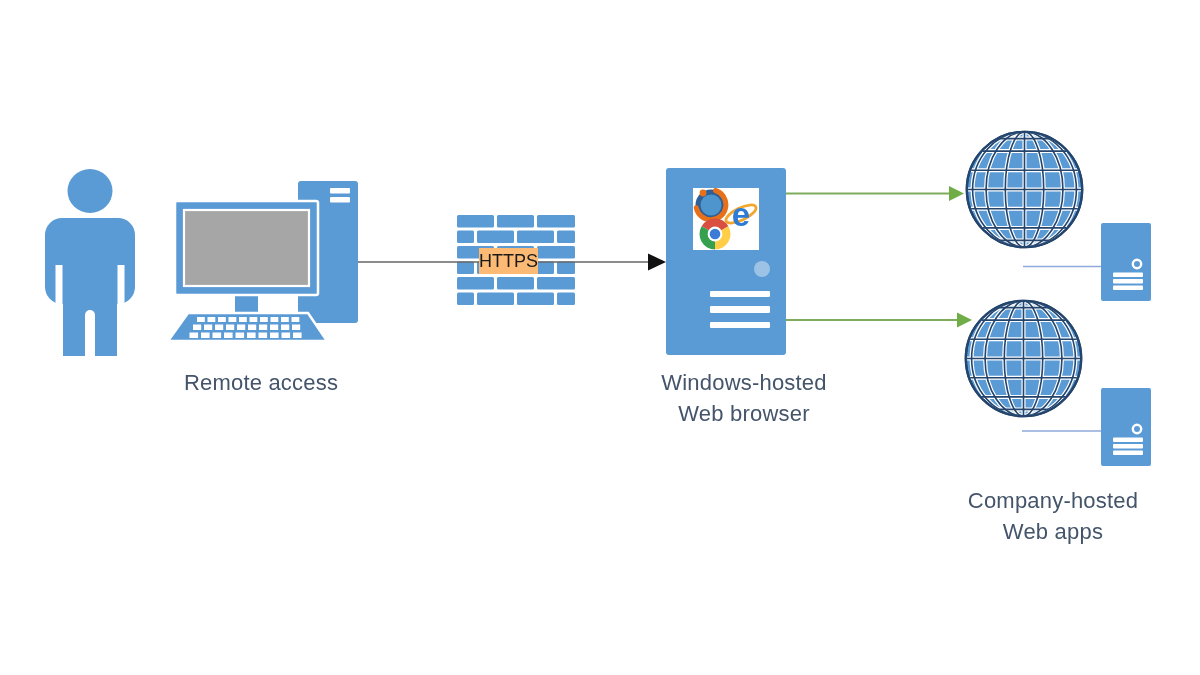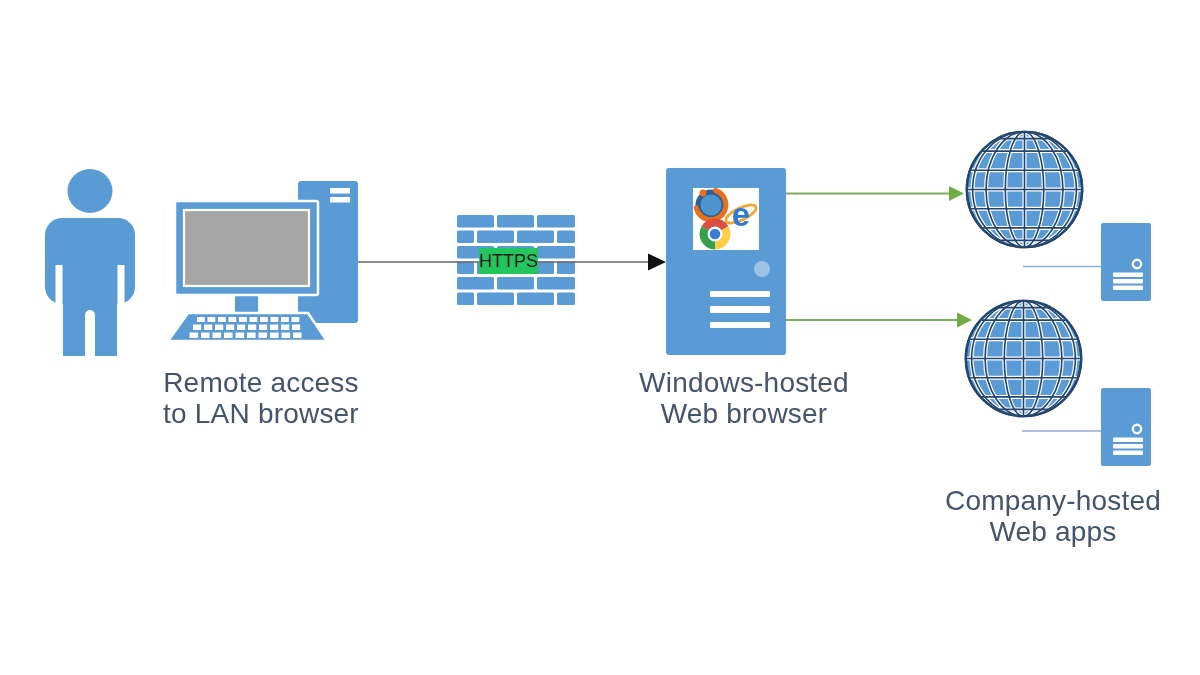--- a/index.html
+++ b/index.html
@@ -1,21 +1,21 @@
 <!DOCTYPE html>
 <html><head>
 <meta charset="utf-8">
 <style>
   html,body{margin:0;padding:0;background:#fff;}
   #stage{position:relative;width:1200px;height:675px;background:#fff;overflow:hidden;
          font-family:"Liberation Sans", sans-serif;}
   .abs{position:absolute;}
-  .node-label{position:absolute;width:300px;text-align:center;font-size:28px;line-height:31px;
+  .node-label{position:absolute;width:300px;text-align:center;font-size:22px;line-height:31px;
               color:#44546A;letter-spacing:.2px;}
-  #https-label{position:absolute;left:479px;top:248px;width:59px;height:26px;background:#22c55e;
+  #https-label{position:absolute;left:479px;top:248px;width:59px;height:26px;background:#fdba74;
                display:flex;align-items:center;justify-content:center;font-size:18px;color:#1a1a1a;
                z-index:7;}
   #main-server{position:absolute;left:666px;top:168px;width:120px;height:187px;background:#5B9BD5;
                border-radius:3px;z-index:2;}
   #logo-box{position:absolute;left:27px;top:20px;width:66px;height:62px;background:#fff;}
   #server-button{position:absolute;left:88px;top:93px;width:16px;height:16px;border-radius:50%;
                  background:#9CC3E5;}
   .vent{position:absolute;left:44px;width:60px;height:6.5px;background:#fff;border-radius:1px;}
   #connector-layer{position:absolute;left:0;top:0;z-index:5;pointer-events:none;}
   .shape{z-index:2;}
@@ -217,21 +217,20 @@
       <polygon points="957,312.5 957,327.5 972,320" fill="#70AD47"></polygon>
     </g>
     <line x1="1023" y1="266.5" x2="1101" y2="266.5" stroke="#8FAADC" stroke-width="1.6"></line>
     <line x1="1022" y1="431" x2="1101" y2="431" stroke="#8FAADC" stroke-width="1.6"></line>
   </svg>
 
   <div id="https-label">HTTPS</div>
 
   <div class="node-label" style="left:111px;top:367px">
     <div>Remote access</div>
-    <div>to LAN browser</div>
   </div>
   <div class="node-label" style="left:594px;top:367px">
     <div>Windows-hosted</div>
     <div>Web browser</div>
   </div>
   <div class="node-label" style="left:903px;top:485px">
     <div>Company-hosted</div>
     <div>Web apps</div>
   </div>
 

